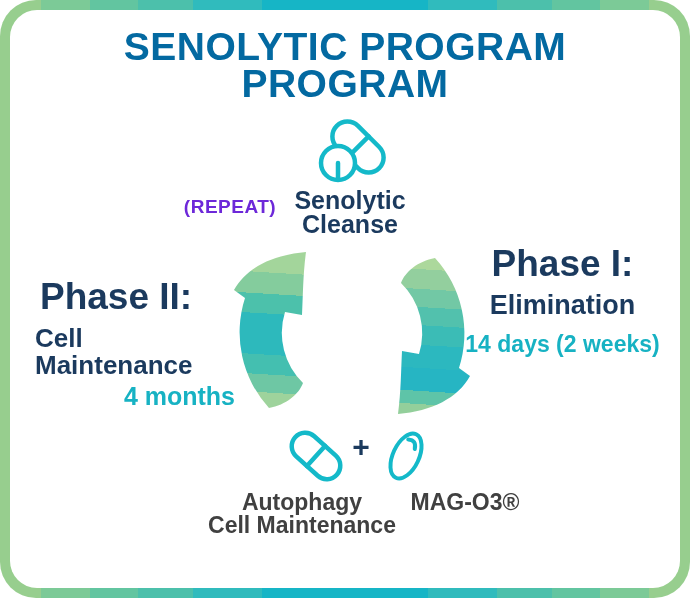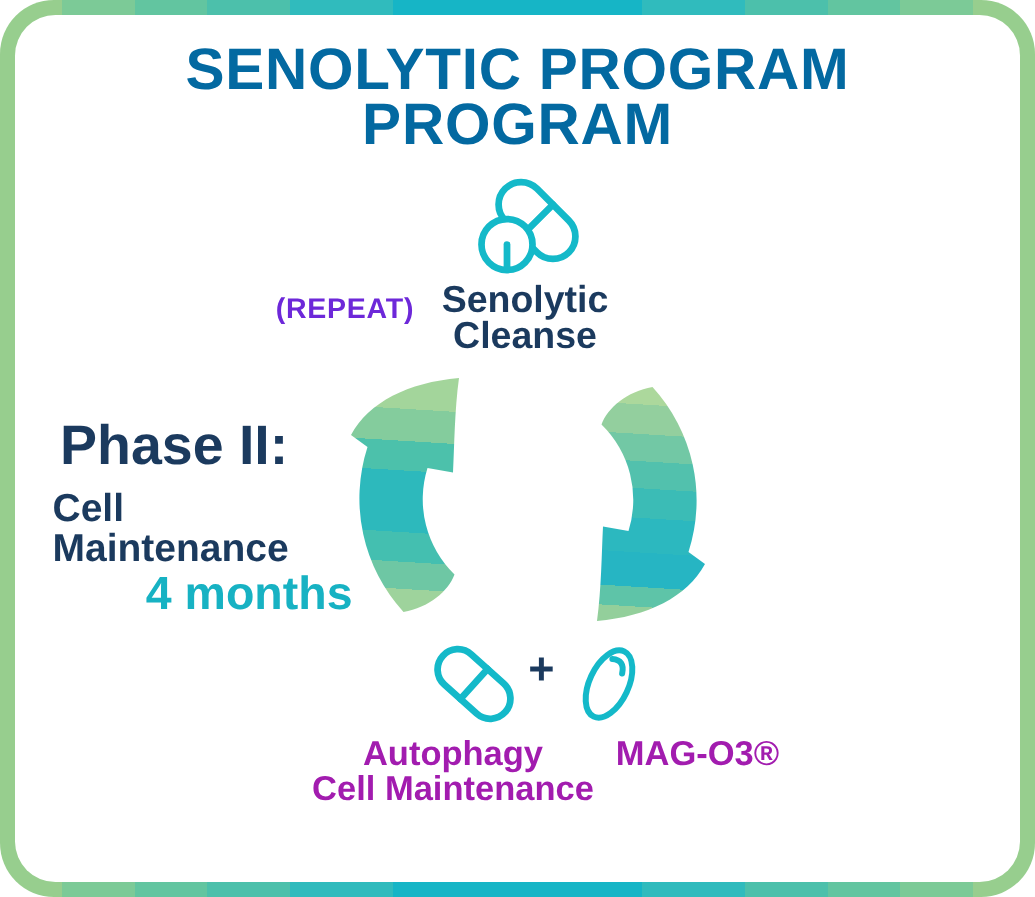--- a/index.html
+++ b/index.html
@@ -47,28 +47,28 @@
     left:445px;top:245px;width:235px;text-align:center;color:#1b3a5e;
   }
   .phase1 .heading{font-size:37px;line-height:38px;}
   .phase1 .sub{font-size:27px;line-height:28px;margin-top:8px;}
   .phase1 .duration{font-size:23px;line-height:24px;margin-top:13px;color:#17b2c3;}
   .phase2{
     left:35px;top:278px;width:212px;color:#1b3a5e;
   }
   .phase2 .heading{font-size:37px;line-height:38px;padding-left:5px;}
   .phase2 .sub{font-size:26px;line-height:27px;margin-top:9px;}
-  .phase2 .duration{font-size:31px;line-height:28px;margin-top:3px;color:#17b2c3;text-align:right;padding-right:12px;}
+  .phase2 .duration{font-size:25px;line-height:28px;margin-top:3px;color:#17b2c3;text-align:right;padding-right:12px;}
   .plus-sign{
     left:346px;top:430px;width:30px;text-align:center;
     font-size:30px;color:#1b3a5e;
   }
   .bottom-label{
     top:491px;width:214px;text-align:center;
-    font-size:23px;line-height:22.5px;color:#a21caf;
+    font-size:23px;line-height:22.5px;color:#404040;
   }
   .bottom-label span{display:block;}
   .bottom-label.l1{left:195px;}
   .bottom-label.l2{left:358px;}
   svg{display:block;}
 </style>
 </head>
 <body>
 
 <div class="stage">
@@ -143,20 +143,25 @@
     </g>
   </svg>
 
   <div class="abs repeat-label">(REPEAT)</div>
 
   <div class="abs top-node-label">
     <span>Senolytic</span>
     <span>Cleanse</span>
   </div>
 
+  <div class="abs phase1">
+    <div class="heading">Phase I:</div>
+    <div class="sub">Elimination</div>
+    <div class="duration">14 days (2 weeks)</div>
+  </div>
 
   <div class="abs phase2">
     <div class="heading">Phase II:</div>
     <div class="sub">Cell Maintenance</div>
     <div class="duration">4 months</div>
   </div>
 
   <svg class="abs" style="left:284px;top:426px;" width="64" height="62" viewBox="0 0 64 62">
     <g transform="translate(32,30) rotate(42)" stroke="#14b9c9" stroke-width="4.5" fill="none" stroke-linecap="round">
       <rect x="-28" y="-13.5" width="56" height="27" rx="13.5"></rect>

